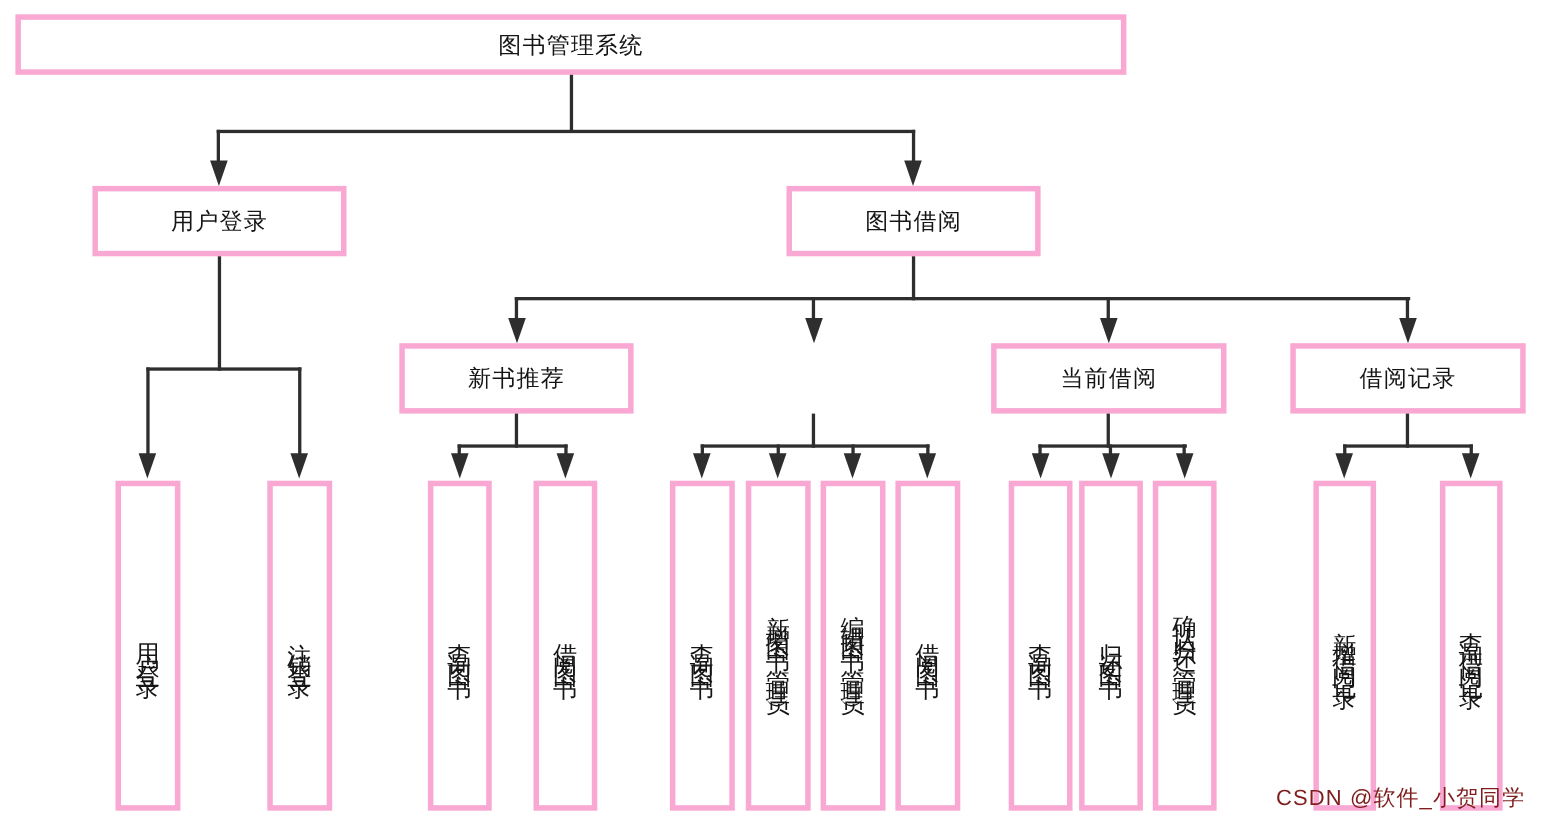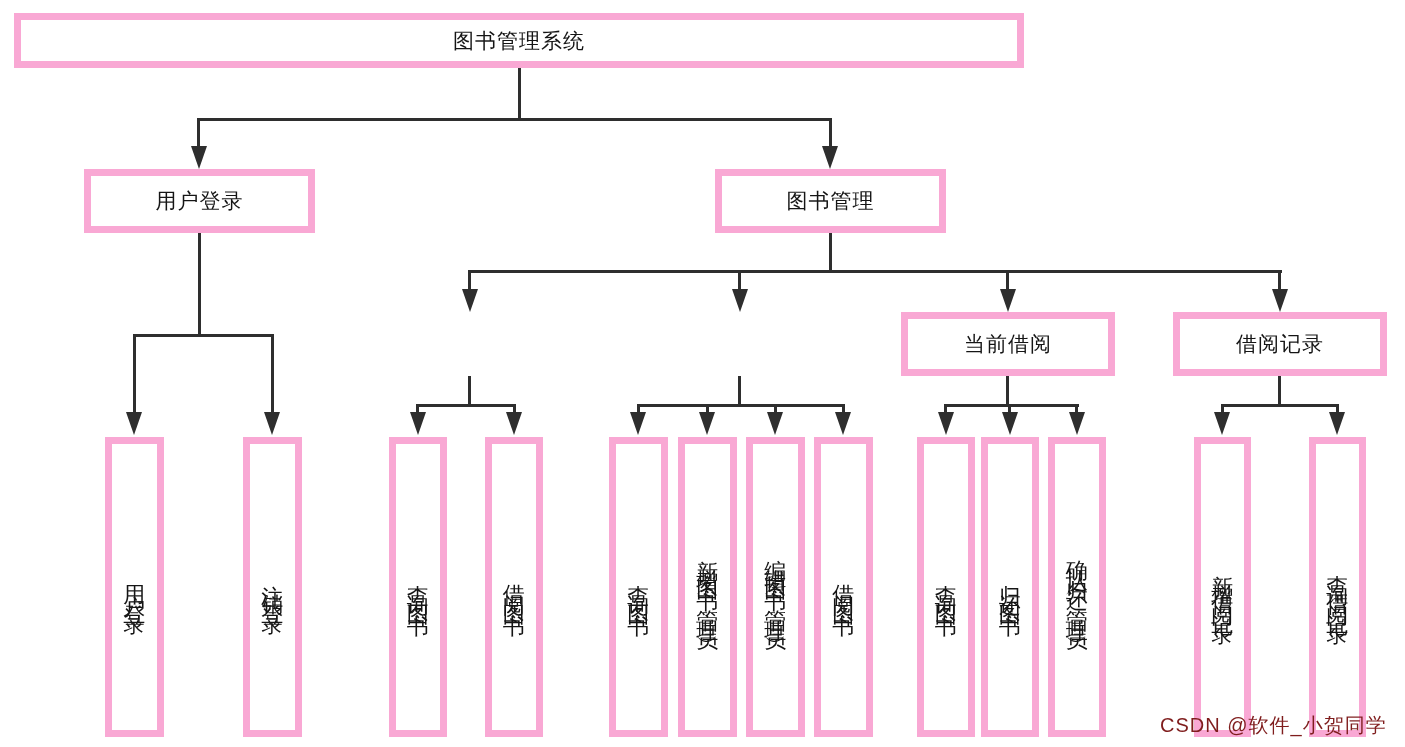--- a/index.html
+++ b/index.html
@@ -7,21 +7,21 @@
     position:relative;
     width:1405px;height:747px;
     background:#ffffff;
     font-family:"Liberation Sans","DejaVu Sans",sans-serif;
     color:#1c1c1c;
     overflow:hidden;
   }
   .box{
     position:absolute;
     background:#fff;
-    border:7px solid #f9a8d4;
+    border:5px solid #f9a8d4;
     box-sizing:border-box;
     display:flex;
     align-items:center;
     justify-content:center;
     font-size:21px;
     letter-spacing:1px;
     color:#151515;
   }
   .leaf span{
     writing-mode:vertical-rl;
@@ -64,41 +64,44 @@
   <div class="hline" style="left:197px;top:118px;width:635px;"></div>
   <div class="vline" style="left:197px;top:118px;height:32px;"></div>
   <div class="arrow" style="left:191px;top:146px;"></div>
   <div class="vline" style="left:829px;top:118px;height:32px;"></div>
   <div class="arrow" style="left:822px;top:146px;"></div>
 
   <div class="box" style="left:84px;top:169px;width:231px;height:64px;">
     <span>用户登录</span>
   </div>
   <div class="box" style="left:715px;top:169px;width:231px;height:64px;">
-    <span>图书管理</span>
+    <span>图书借阅</span>
   </div>
 
   <div class="vline" style="left:198px;top:233px;height:104px;"></div>
   <div class="hline" style="left:133px;top:334px;width:141px;"></div>
   <div class="vline" style="left:133px;top:334px;height:79px;"></div>
   <div class="arrow" style="left:126px;top:412px;"></div>
   <div class="vline" style="left:271px;top:334px;height:79px;"></div>
   <div class="arrow" style="left:264px;top:412px;"></div>
 
   <div class="vline" style="left:829px;top:233px;height:40px;"></div>
   <div class="hline" style="left:468px;top:270px;width:814px;"></div>
   <div class="vline" style="left:468px;top:270px;height:22px;"></div>
   <div class="arrow" style="left:462px;top:289px;"></div>
   <div class="vline" style="left:738px;top:270px;height:22px;"></div>
   <div class="arrow" style="left:732px;top:289px;"></div>
   <div class="vline" style="left:1006px;top:270px;height:22px;"></div>
   <div class="arrow" style="left:1000px;top:289px;"></div>
   <div class="vline" style="left:1278px;top:270px;height:22px;"></div>
   <div class="arrow" style="left:1272px;top:289px;"></div>
 
+  <div class="box" style="left:363px;top:312px;width:213px;height:64px;">
+    <span>新书推荐</span>
+  </div>
   <div class="box" style="left:901px;top:312px;width:214px;height:64px;">
     <span>当前借阅</span>
   </div>
   <div class="box" style="left:1173px;top:312px;width:214px;height:64px;">
     <span>借阅记录</span>
   </div>
 
   <div class="vline" style="left:468px;top:376px;height:31px;"></div>
   <div class="hline" style="left:416px;top:404px;width:100px;"></div>
   <div class="vline" style="left:416px;top:404px;height:12px;"></div>

